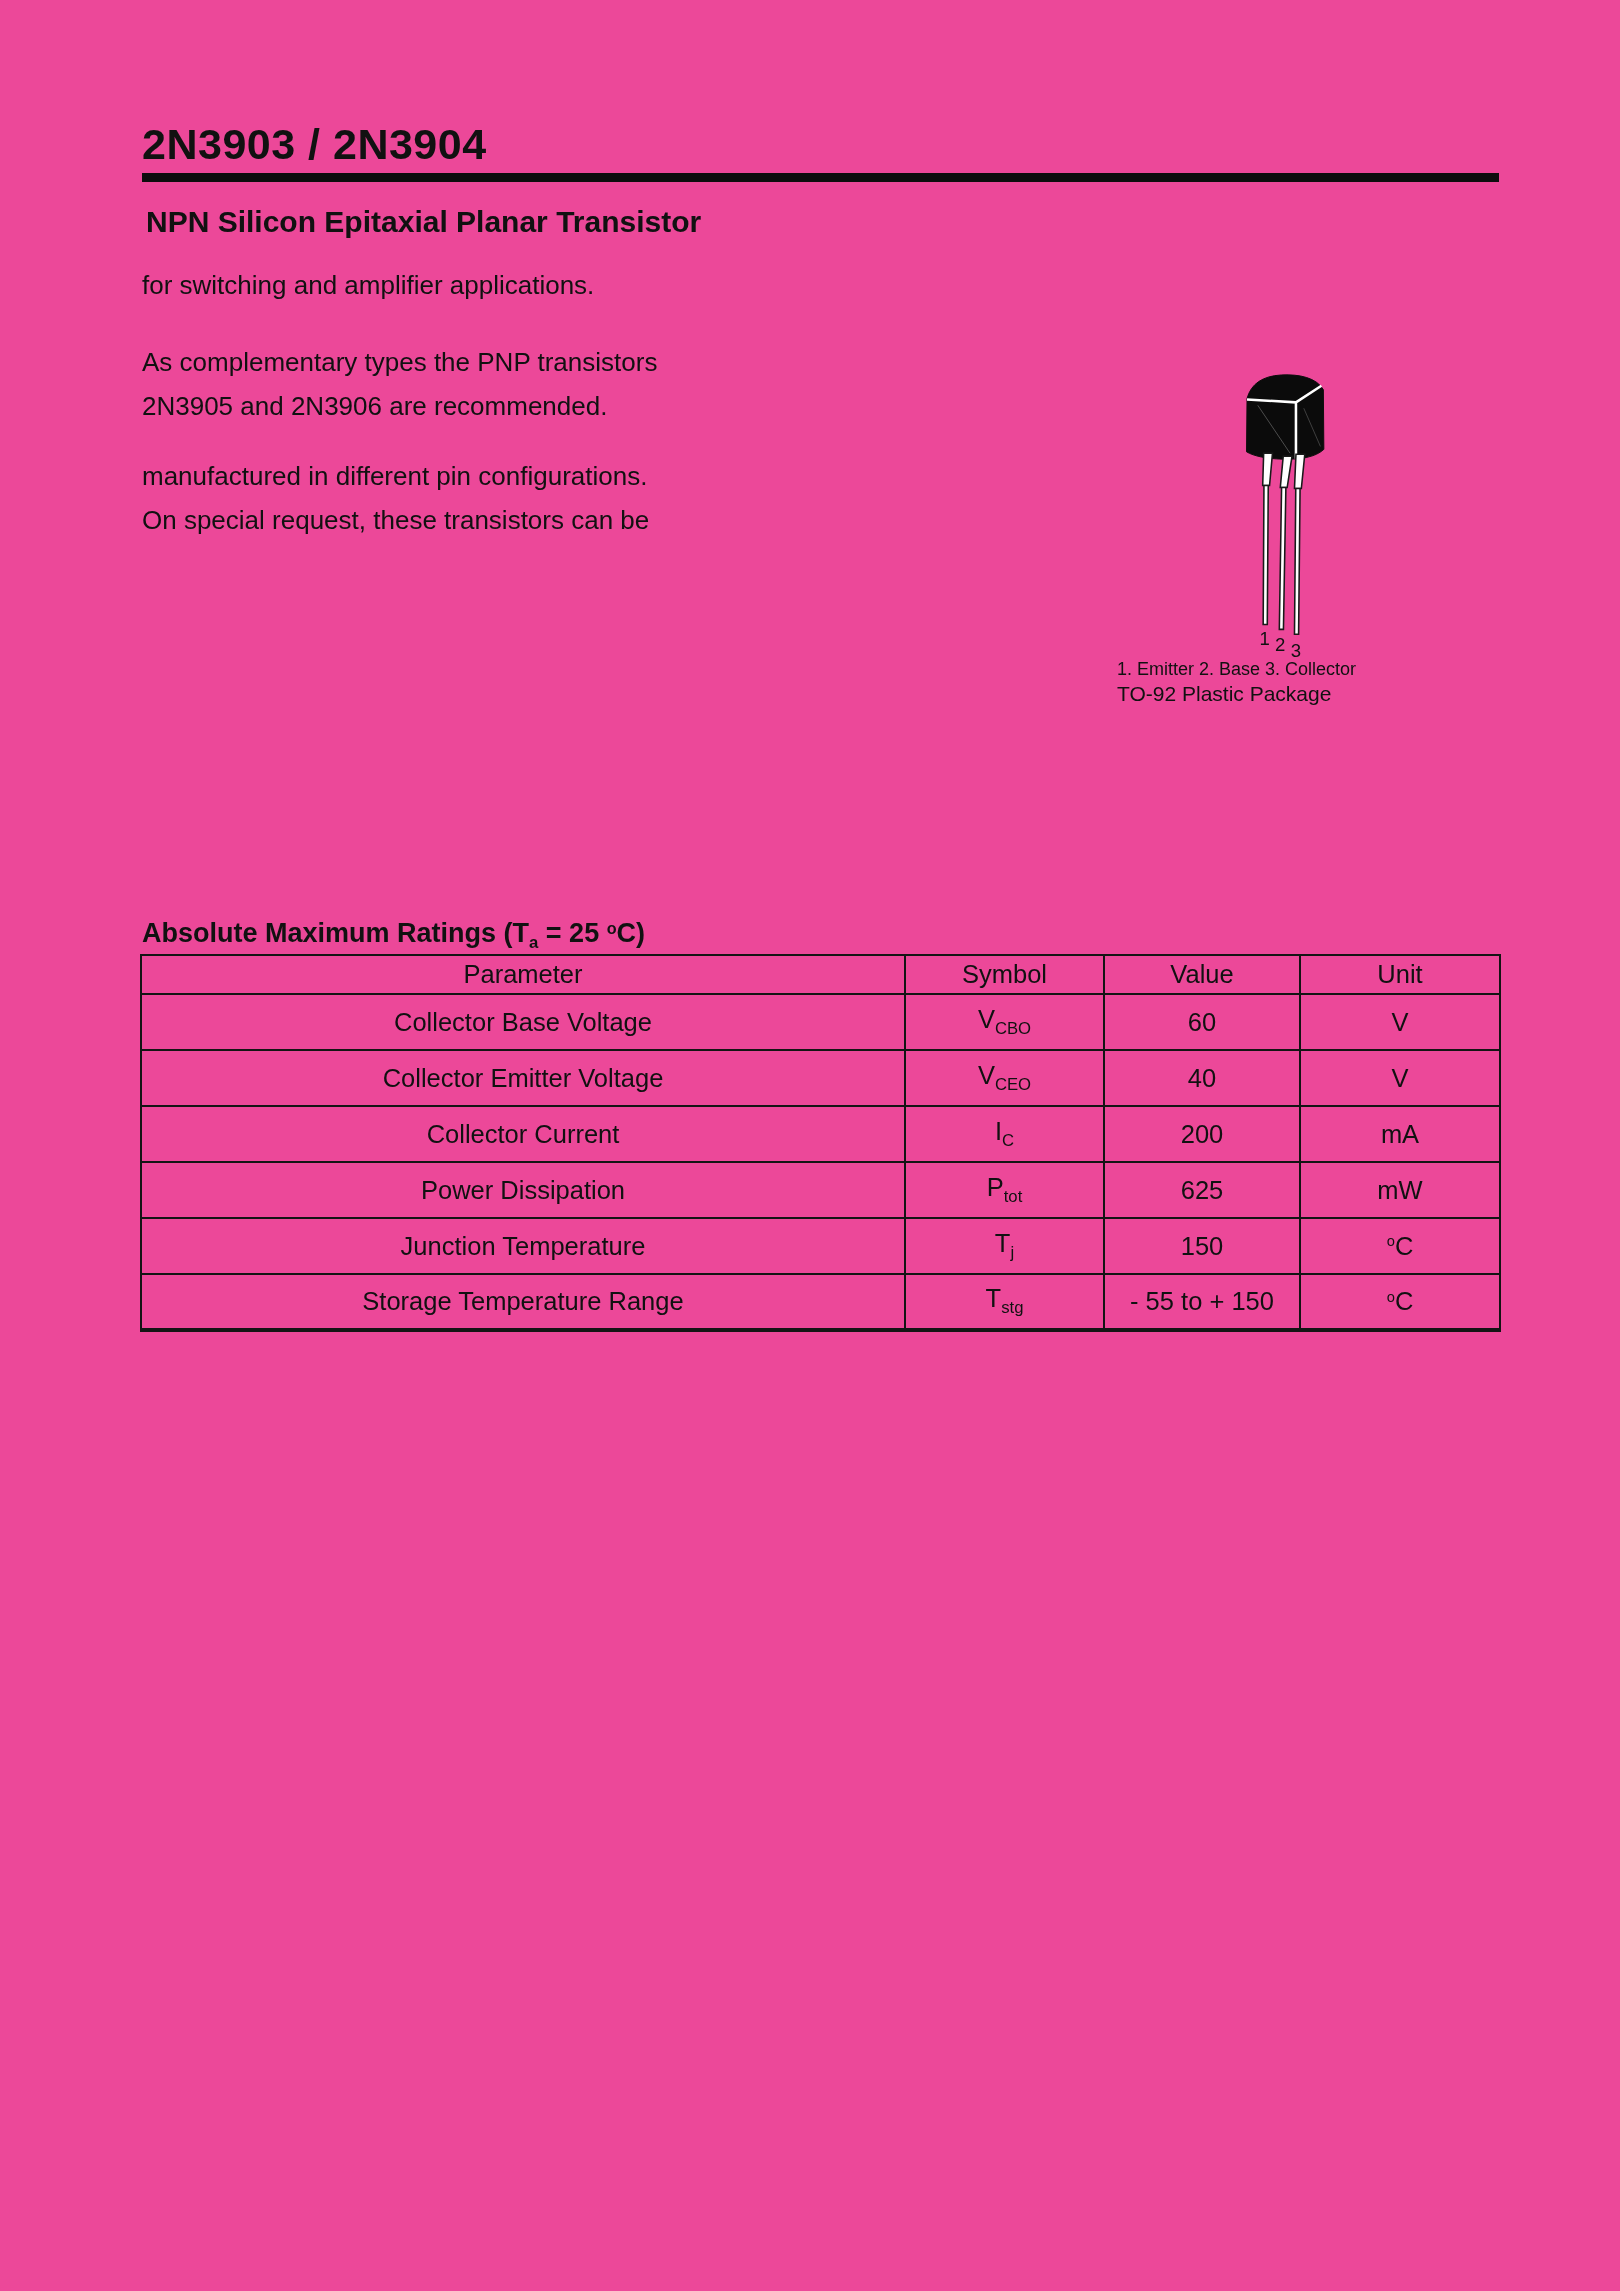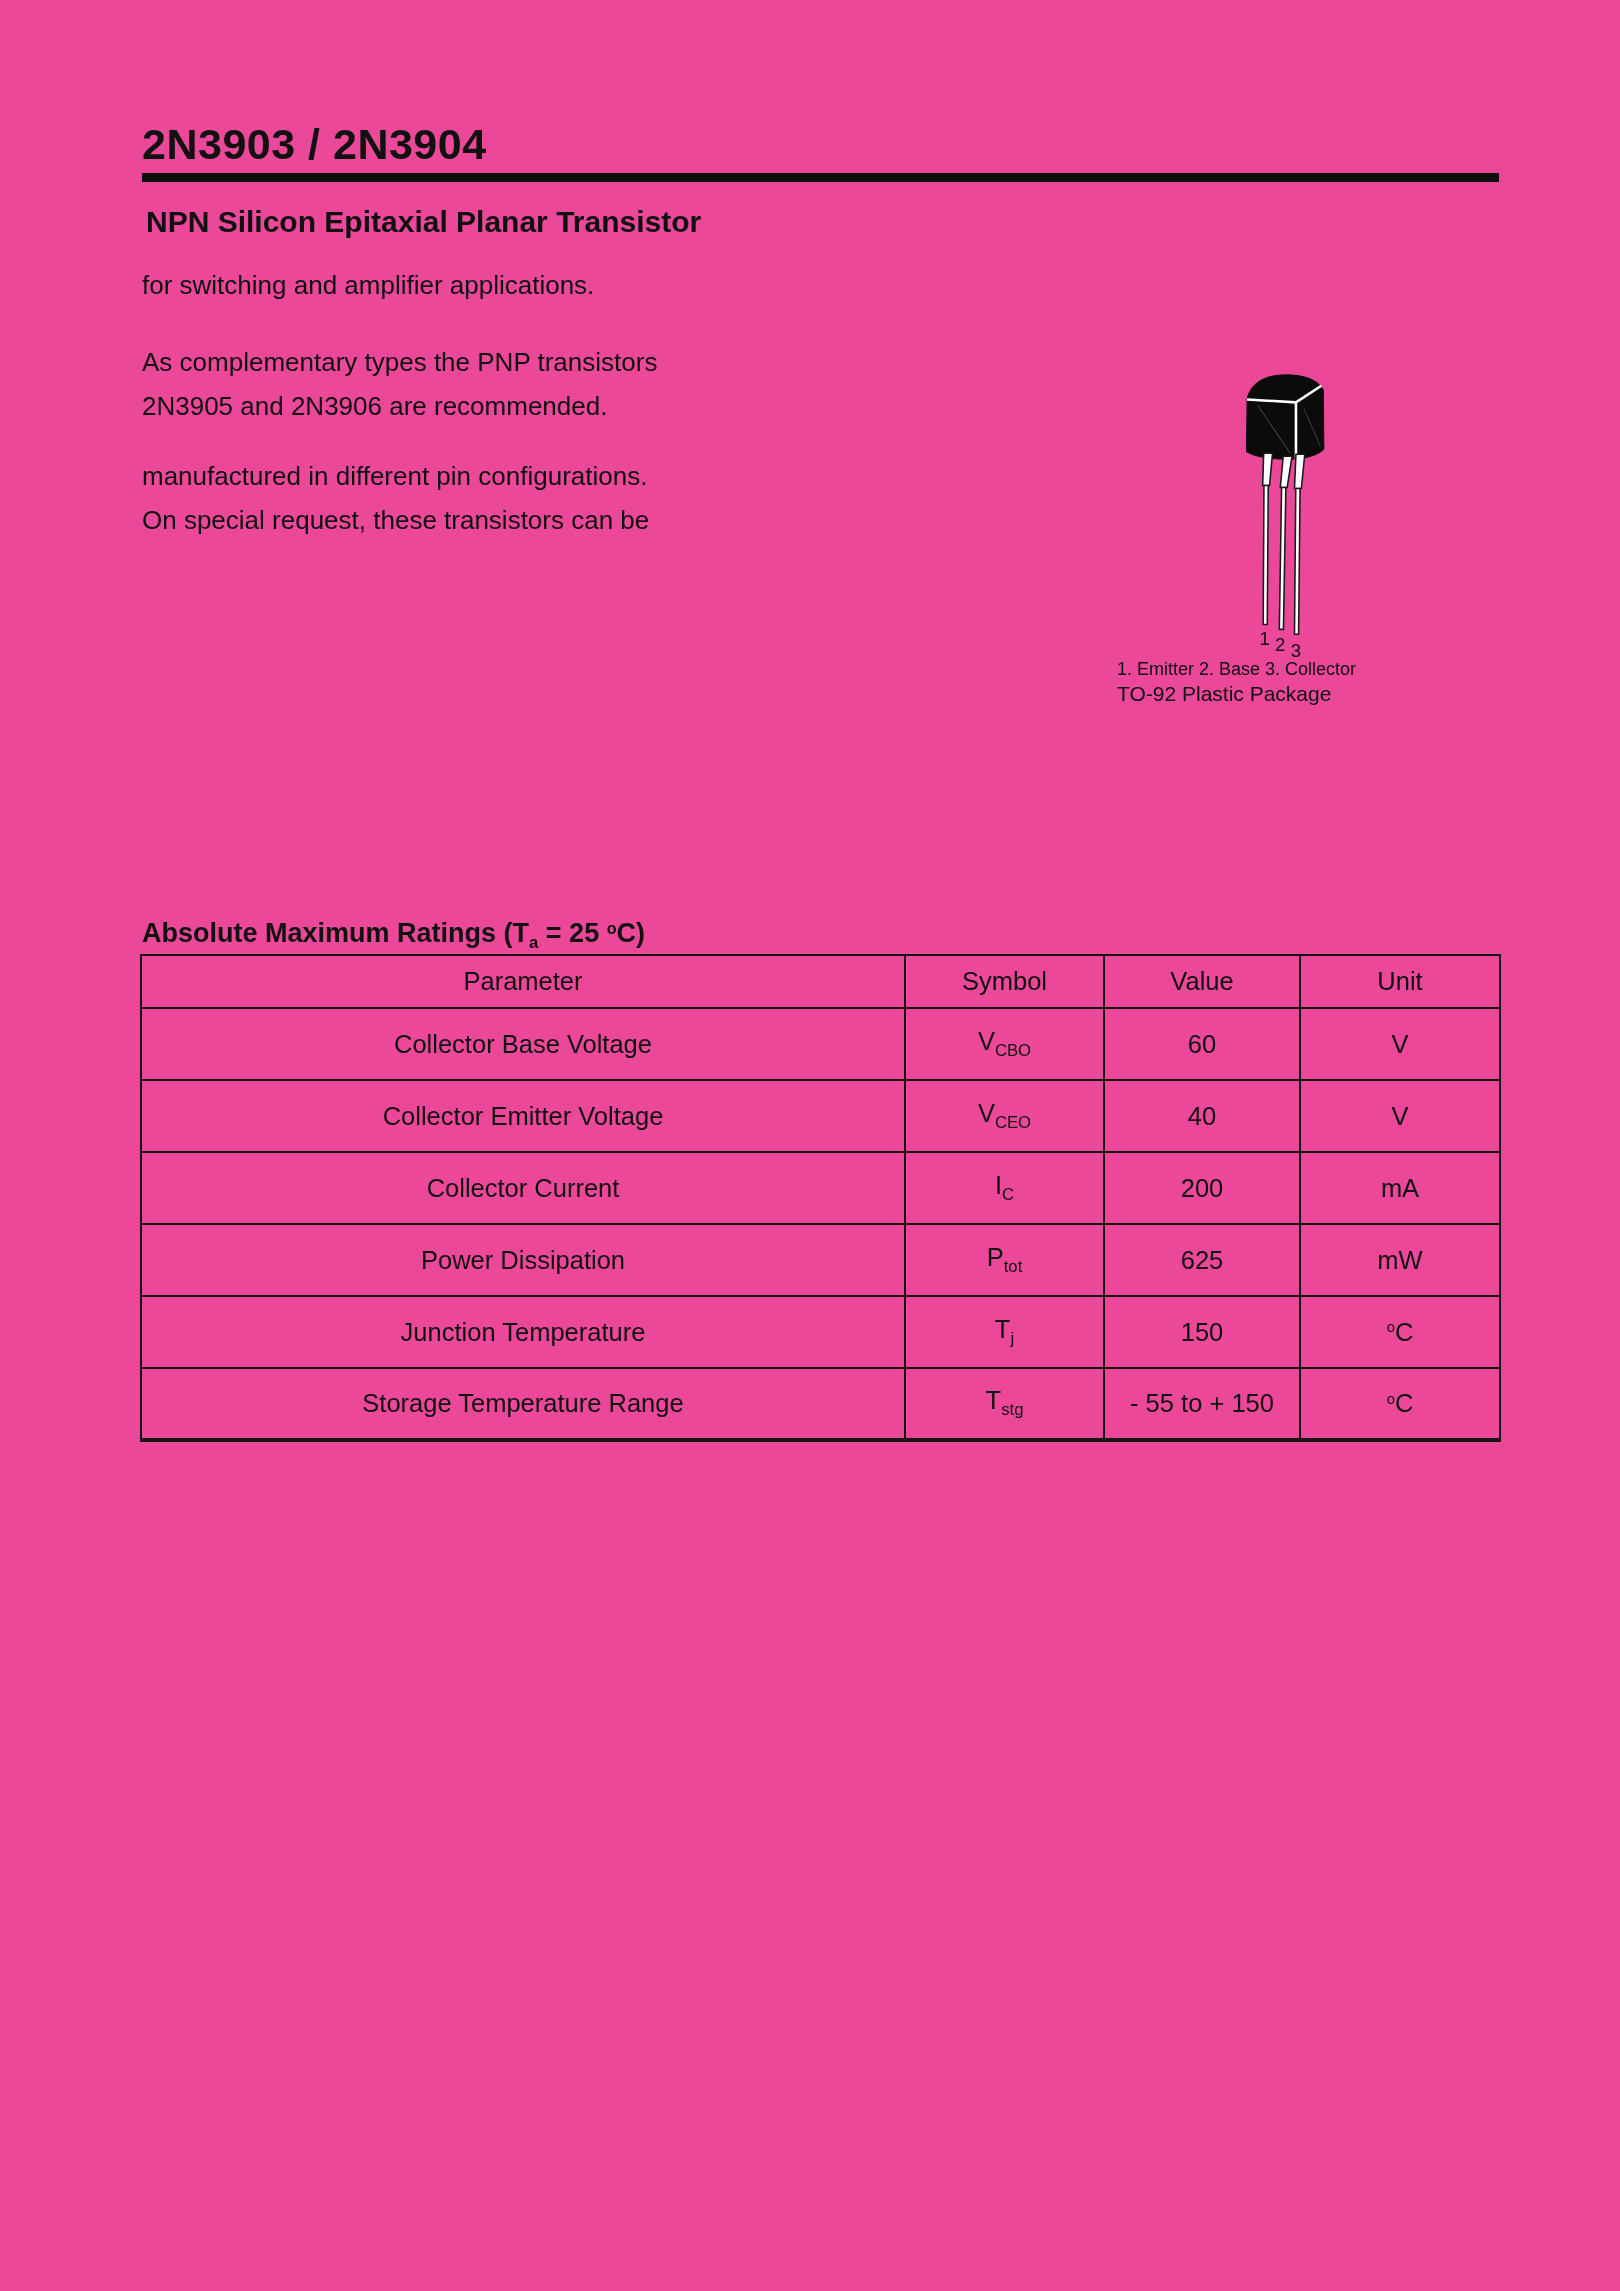--- a/index.html
+++ b/index.html
@@ -52,22 +52,22 @@
     table-layout:fixed;
     font-size:25.5px; color:#111;
   }
   table.ratings th, table.ratings td {
     border:2px solid #141414;
     font-weight:normal;
     text-align:center;
     vertical-align:middle;
     padding:0;
   }
-  table.ratings thead tr { height:53px; }
-  table.ratings tbody tr { height:72px; }
+  table.ratings thead tr { height:39px; }
+  table.ratings tbody tr { height:56px; }
   table.ratings tbody tr:last-child th,
   table.ratings tbody tr:last-child td { border-bottom:4.9px solid #141414; }
   td.cell-param { text-align:left; padding-left:29px; }
   td.cell-sym sub { font-size:16.7px; }
   td.cell-unit sup { font-size:14.7px; vertical-align:baseline; position:relative; top:-0.55em; }
 </style>
 </head>
 <body>
 
 <div class="page">

